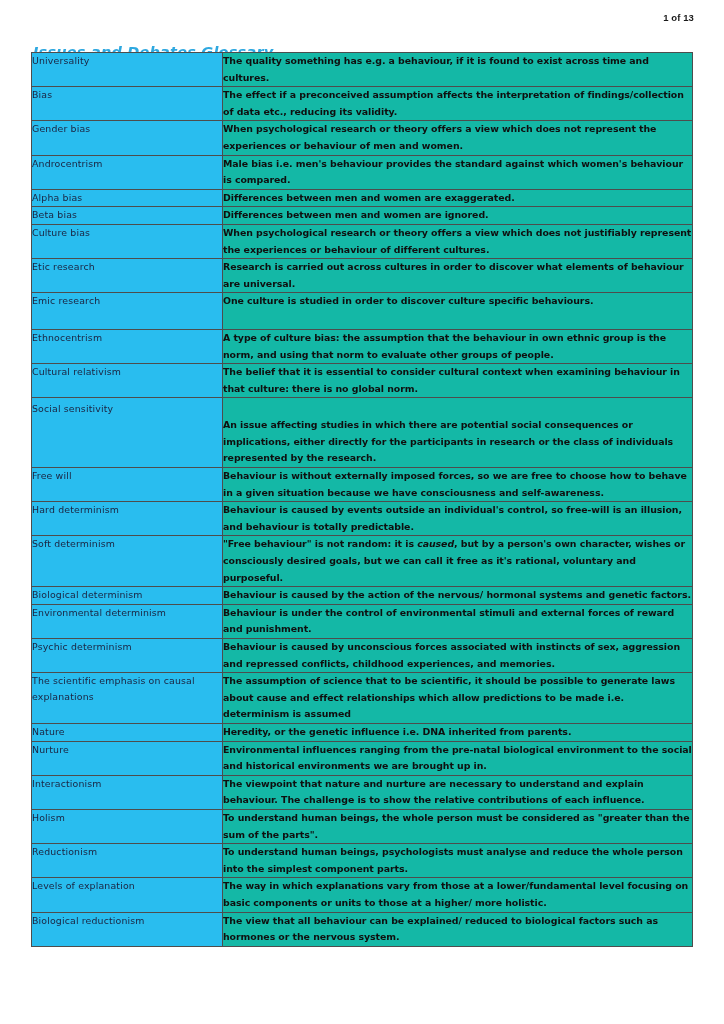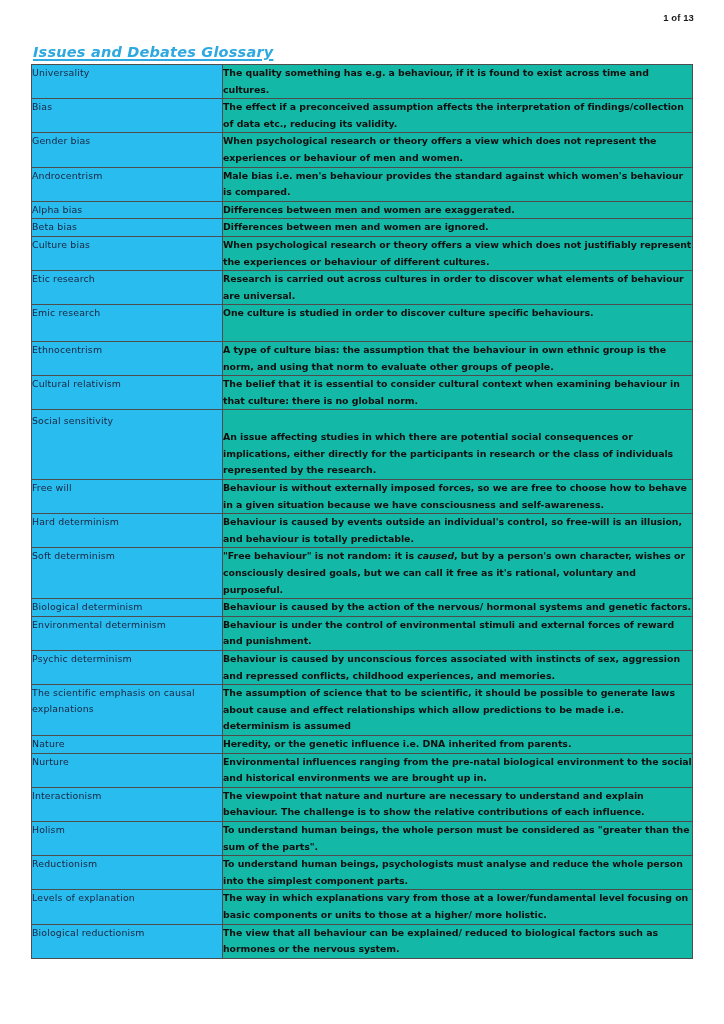--- a/index.html
+++ b/index.html
@@ -50,21 +50,21 @@
     text-decoration-thickness: 1.5px;
     text-underline-offset: 2px;
     letter-spacing: 0.2px;
     white-space: nowrap;
   }
 
   
   .glossary-wrap {
     position: absolute;
     left: 31px;
-    top: 64px;
+    top: 52px;
     width: 661px;
   }
   table.glossary {
     border-collapse: collapse;
     width: 661px;
     table-layout: fixed;
     border: 1px solid #4d4d4d;
   }
   table.glossary col.term-col { width: 191px; }
   table.glossary col.def-col  { width: 470px; }

